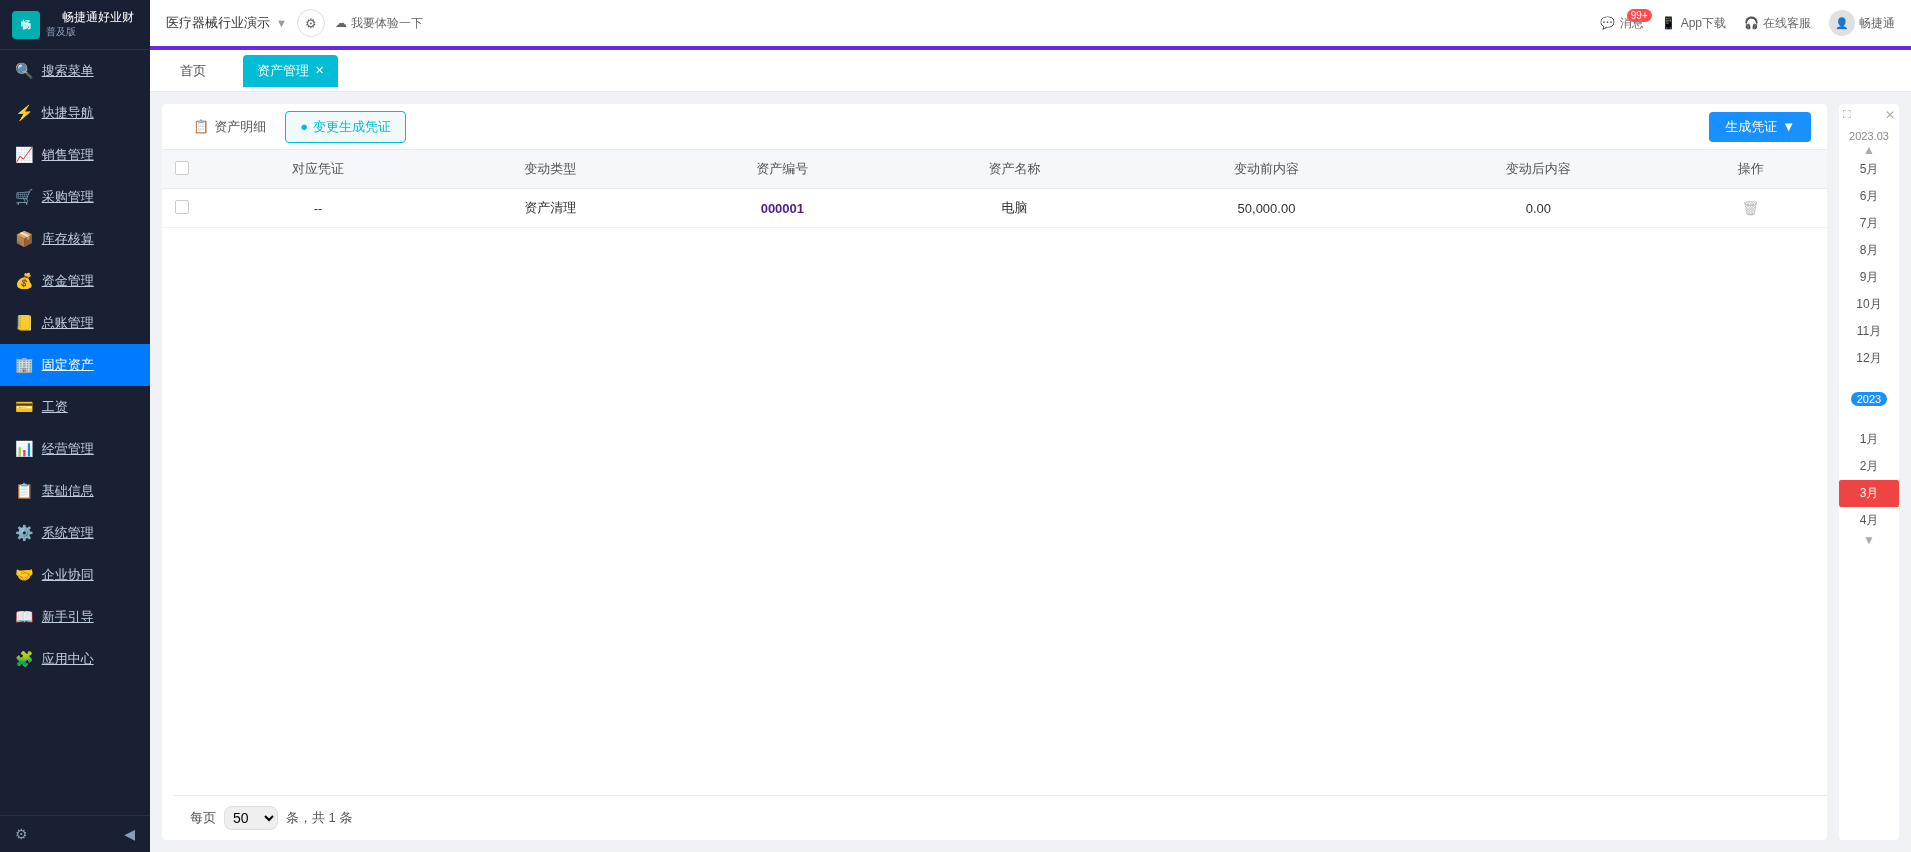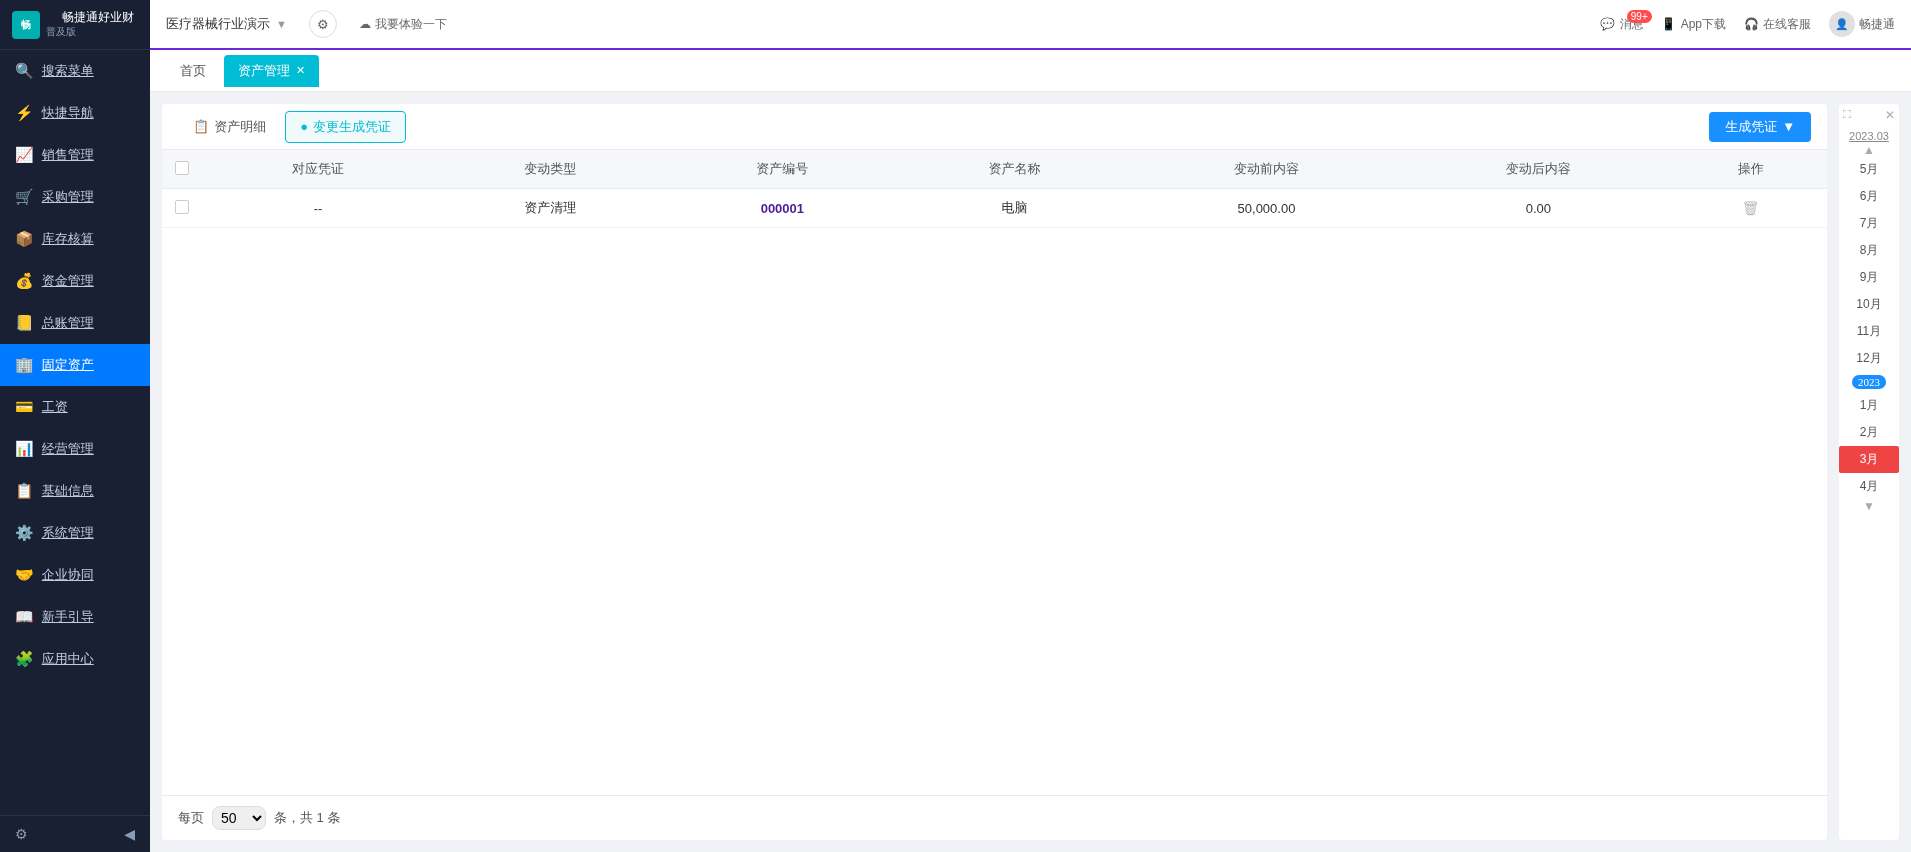--- a/index.html
+++ b/index.html
@@ -82,22 +82,22 @@
       overflow: hidden;
     }
 
     
     .topbar {
       height: 50px;
       background: #fff;
       display: flex;
       align-items: center;
       padding: 0 16px;
-      border-bottom: 2px solid #6d28d9;
-      gap: 22px;
+      border-bottom: 4px solid #6d28d9;
+      gap: 10px;
     }
     .topbar-company {
       display: flex;
       align-items: center;
       gap: 6px;
       font-size: 13px;
       color: #333;
       cursor: pointer;
     }
     .topbar-company-chevron { color: #999; font-size: 11px; }
@@ -158,21 +158,21 @@
     }
 
     
     .tabbar {
       background: #fff;
       display: flex;
       align-items: center;
       padding: 0 16px;
       border-bottom: 1px solid #e8eaf0;
       height: 42px;
-      gap: 4px;
+      gap: 23px;
     }
     .tab {
       display: flex;
       align-items: center;
       padding: 0 14px;
       height: 32px;
       border-radius: 4px 4px 0 0;
       cursor: pointer;
       font-size: 13px;
       gap: 6px;
@@ -283,20 +283,21 @@
 
     
     .pagination {
       display: flex;
       align-items: center;
       padding: 10px 16px;
       border-top: 1px solid #e8eaf0;
       font-size: 13px;
       color: #555;
       gap: 8px;
+      margin-left: 12px;
     }
     .page-size-select {
       border: 1px solid #ddd;
       border-radius: 8px;
       padding: 2px 4px;
       font-size: 14px;
       cursor: pointer;
     }
 
     
@@ -325,21 +326,20 @@
       left: 4px;
       cursor: pointer;
       font-size: 12px;
       color: #aaa;
     }
     .panel-year {
       font-size: 11px;
       color: #888;
       margin-top: 16px;
       margin-bottom: 2px;
-      text-decoration: underline;
     }
     .panel-nav-btn {
       cursor: pointer;
       color: #aaa;
       font-size: 12px;
       line-height: 1;
     }
     .panel-month {
       font-size: 12px;
       color: #555;
@@ -353,22 +353,21 @@
       color: #fff;
       border-radius: 2px;
     }
     .year-badge {
       background: #1890ff;
       color: #fff;
       border-radius: 10px;
       padding: 1px 6px;
       font-size: 11px;
       cursor: pointer;
-      margin: 3px 0;
-      font-family: Liberation Serif, serif;
+      margin: 20px 0;
     }
   </style>
 </head>
 <body>
 
 <div class="sidebar">
   <div class="sidebar-logo">
     <div class="sidebar-logo-icon">畅</div>
     <div>
       <div class="sidebar-logo-text">畅捷通好业财</div>

